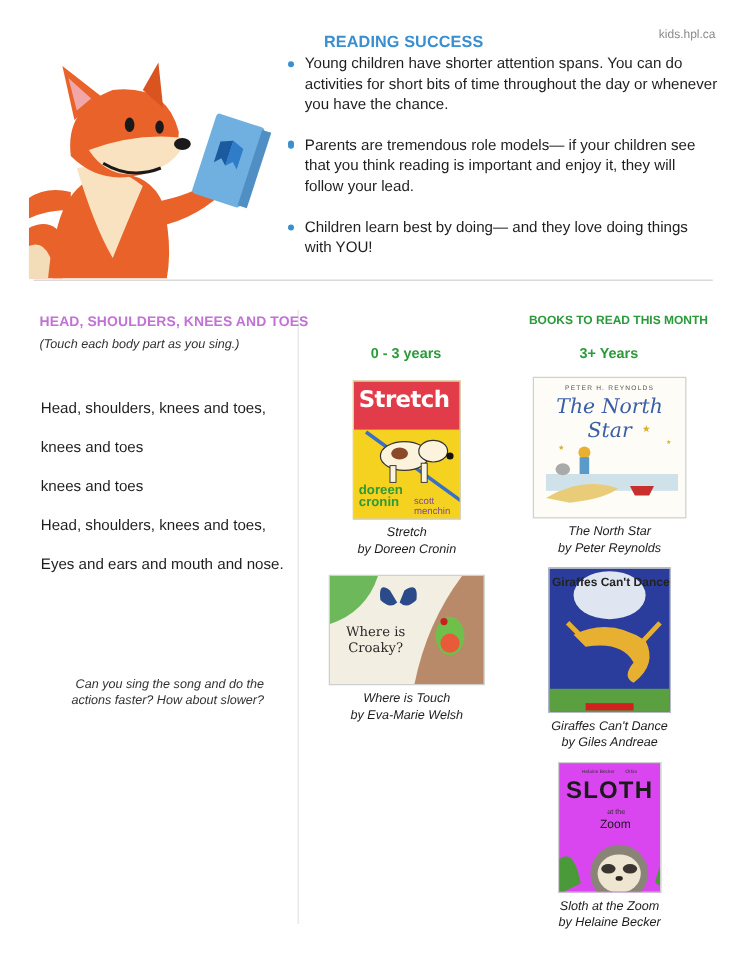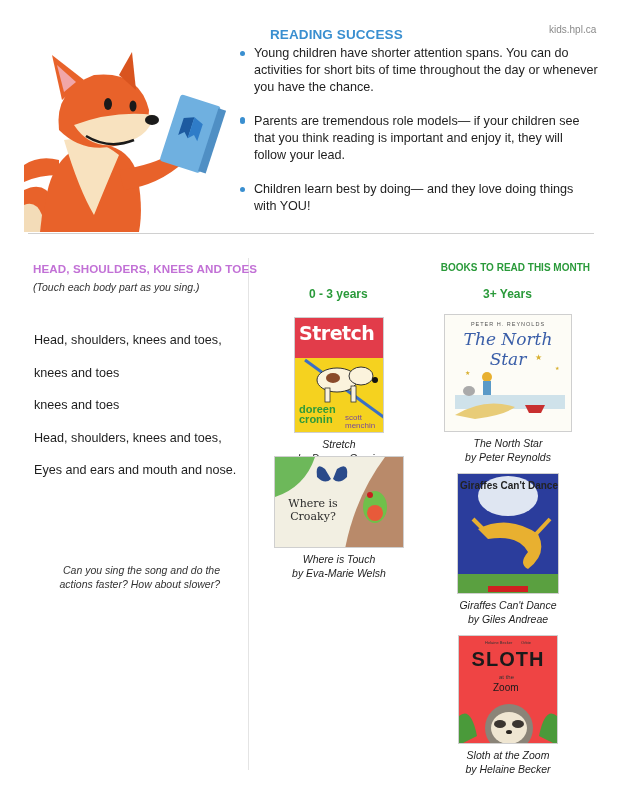--- a/index.html
+++ b/index.html
@@ -31,26 +31,26 @@
     .age-3 { left: 483px; }
 
     .book { position: absolute; text-align: center; }
     .book .cover { margin: 0 auto; position: relative; overflow: hidden; border: 1px solid #cfcfcf; }
     .book .cap { font-size: 10.5px; font-style: italic; line-height: 14px; color: #1e1e1e; margin-top: 4px; }
 
     .b-stretch { left: 264px; top: 317px; width: 150px; }
     .b-stretch .cover { width: 90px; height: 116px; background: #f5d21f; }
     .b-north { left: 435px; top: 314px; width: 146px; }
     .b-north .cover { width: 128px; height: 118px; background: #fdfcf6; }
-    .b-croaky { left: 264px; top: 456px; width: 150px; }
+    .b-croaky { left: 264px; top: 479px; width: 150px; }
     .b-croaky .cover { width: 130px; height: 92px; background: #f2efe2; }
     .b-giraffe { left: 435px; top: 473px; width: 146px; }
     .b-giraffe .cover { width: 102px; height: 121px; background: #2b3d9c; }
     .b-sloth { left: 435px; top: 635px; width: 146px; }
-    .b-sloth .cover { width: 100px; height: 109px; background: #ef4444; }
+    .b-sloth .cover { width: 86px; height: 109px; background: #d946ef; }
   </style>
 </head>
 <body>
 
 <div class="site-url">kids.hpl.ca</div>
 
 <div class="fox">
   <svg width="205" height="192" viewBox="0 0 205 192">
 
     <path d="M0 150 Q20 140 30 160 L28 192 L0 192 Z" fill="#e8622a"></path>

